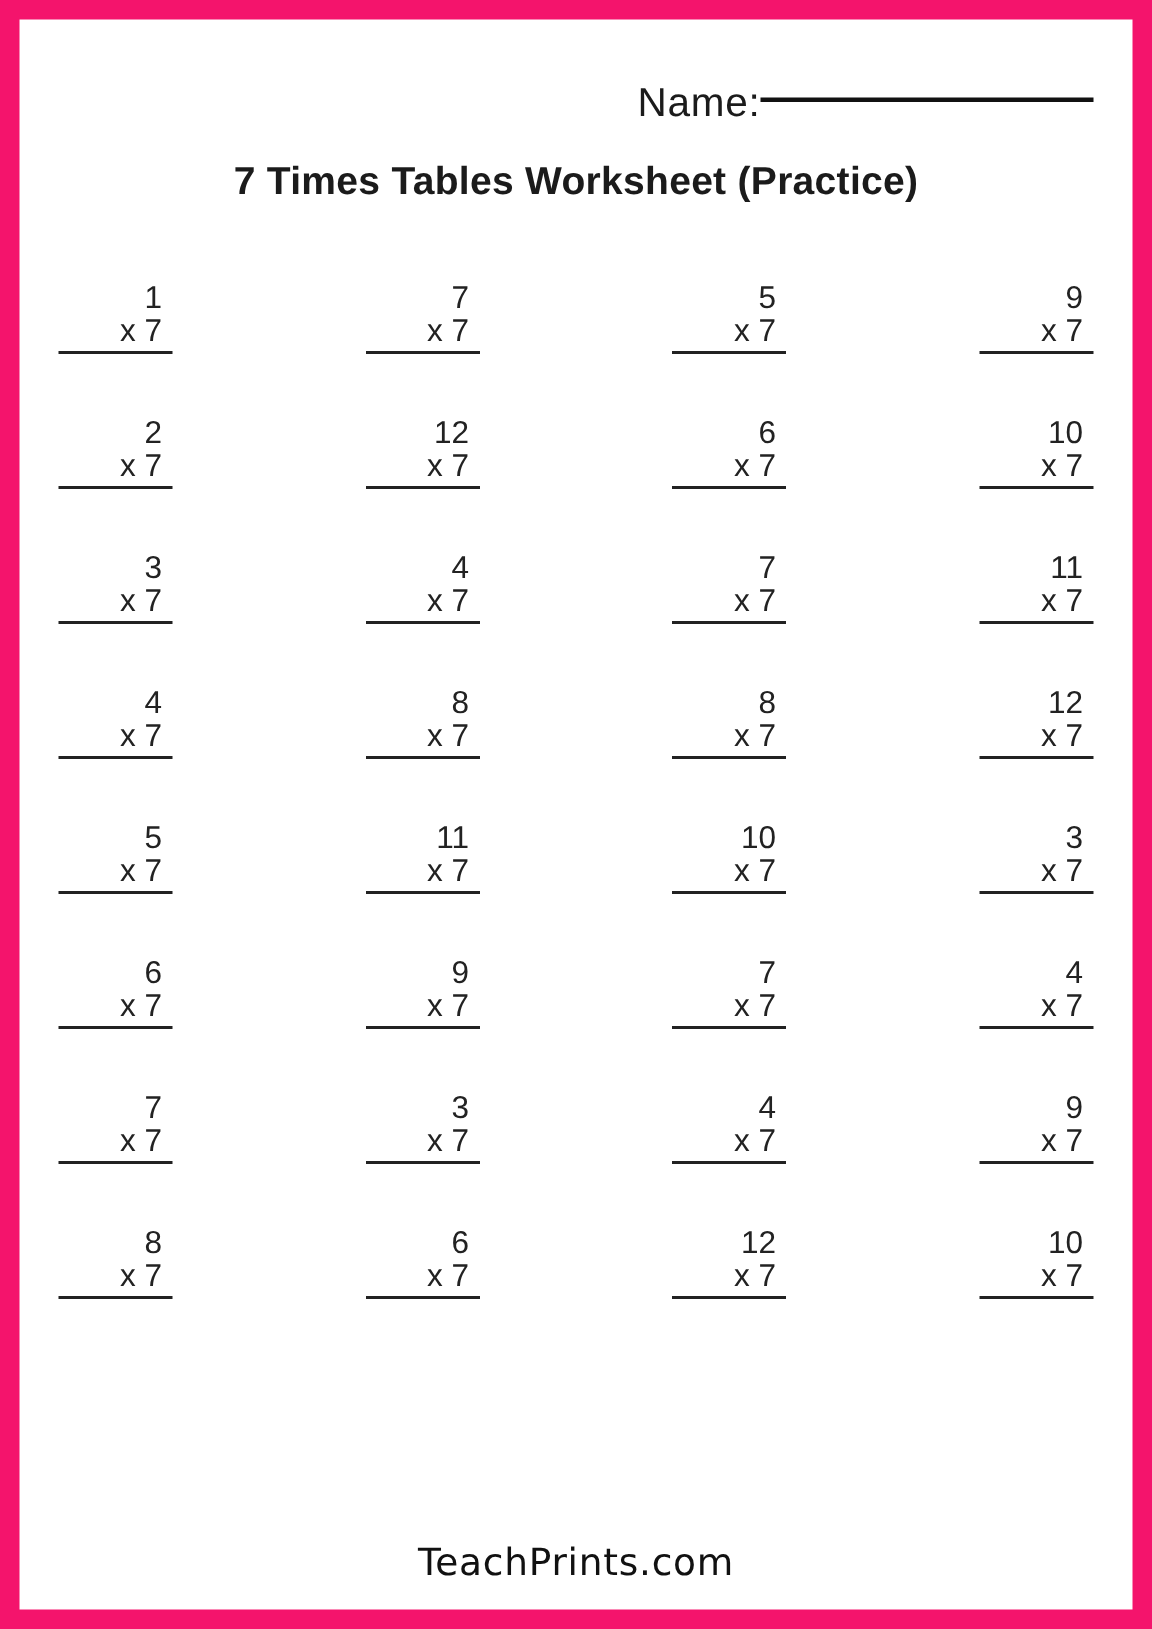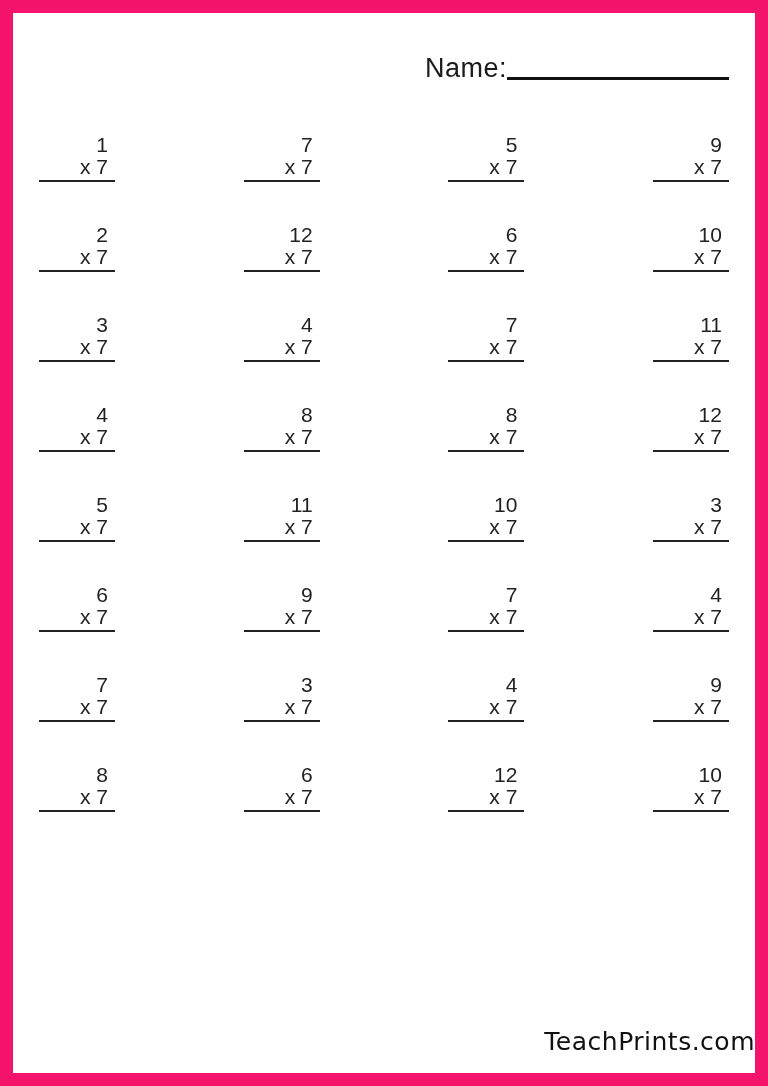--- a/index.html
+++ b/index.html
@@ -15,21 +15,21 @@
     height: 1086px;
     box-sizing: border-box;
     border: 13px solid #F4146C;
     background: #ffffff;
     overflow: hidden;
   }
   
   .name-row {
     display: flex;
     justify-content: flex-end;
-    align-items: flex-end;
+    align-items: center;
     padding: 40px 26px 0 0;
     height: 30px;
   }
   .name-label {
     font-size: 27px;
     line-height: 30px;
     letter-spacing: 0.5px;
   }
   .name-underline {
     width: 222px;
@@ -71,38 +71,39 @@
     color: #222222;
   }
   .problem .multiplicand { white-space: nowrap; }
   .problem .multiplier { white-space: nowrap; }
   
   .footer {
     position: absolute;
     left: 0;
     right: 0;
     bottom: 16px;
-    text-align: right;
+    text-align: center;
     font-family: "DejaVu Sans", sans-serif;
     font-size: 25px;
     line-height: 30px;
     color: #111111;
     letter-spacing: 0.5px;
   }
 </style>
 </head>
 <body>
 
 <div class="sheet">
 
   <div class="name-row">
     <span class="name-label">Name:</span>
     <span class="name-underline"></span>
   </div>
 
+  <div class="title">7 Times Tables Worksheet (Practice)</div>
 
 
   <div class="grid">
       <div class="problem">
         <div class="multiplicand">1</div>
         <div class="multiplier">x 7</div>
       </div>
       <div class="problem">
         <div class="multiplicand">7</div>
         <div class="multiplier">x 7</div>

